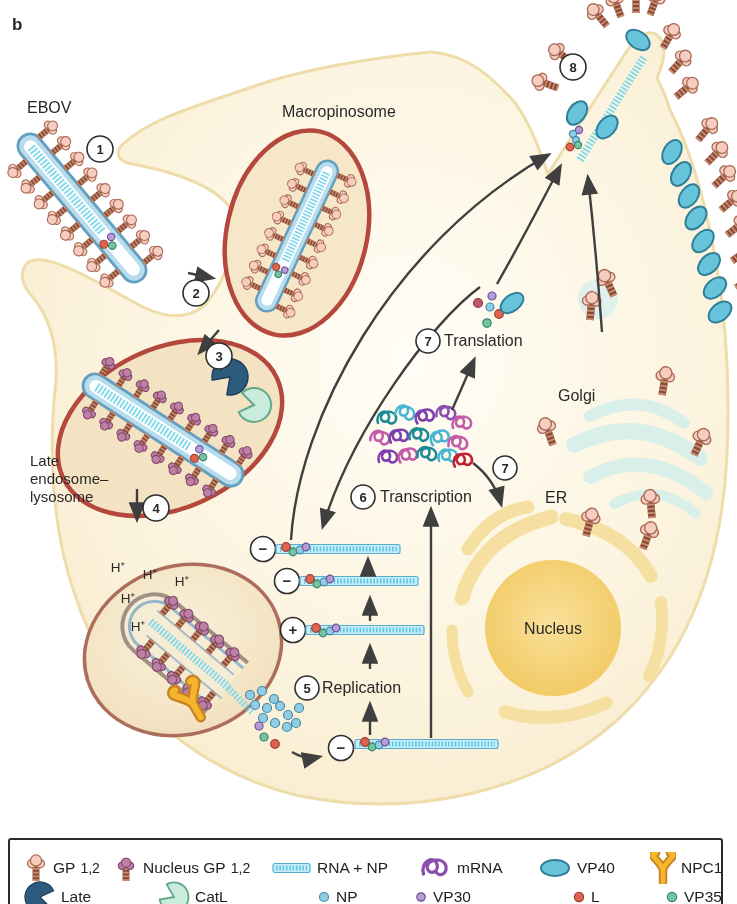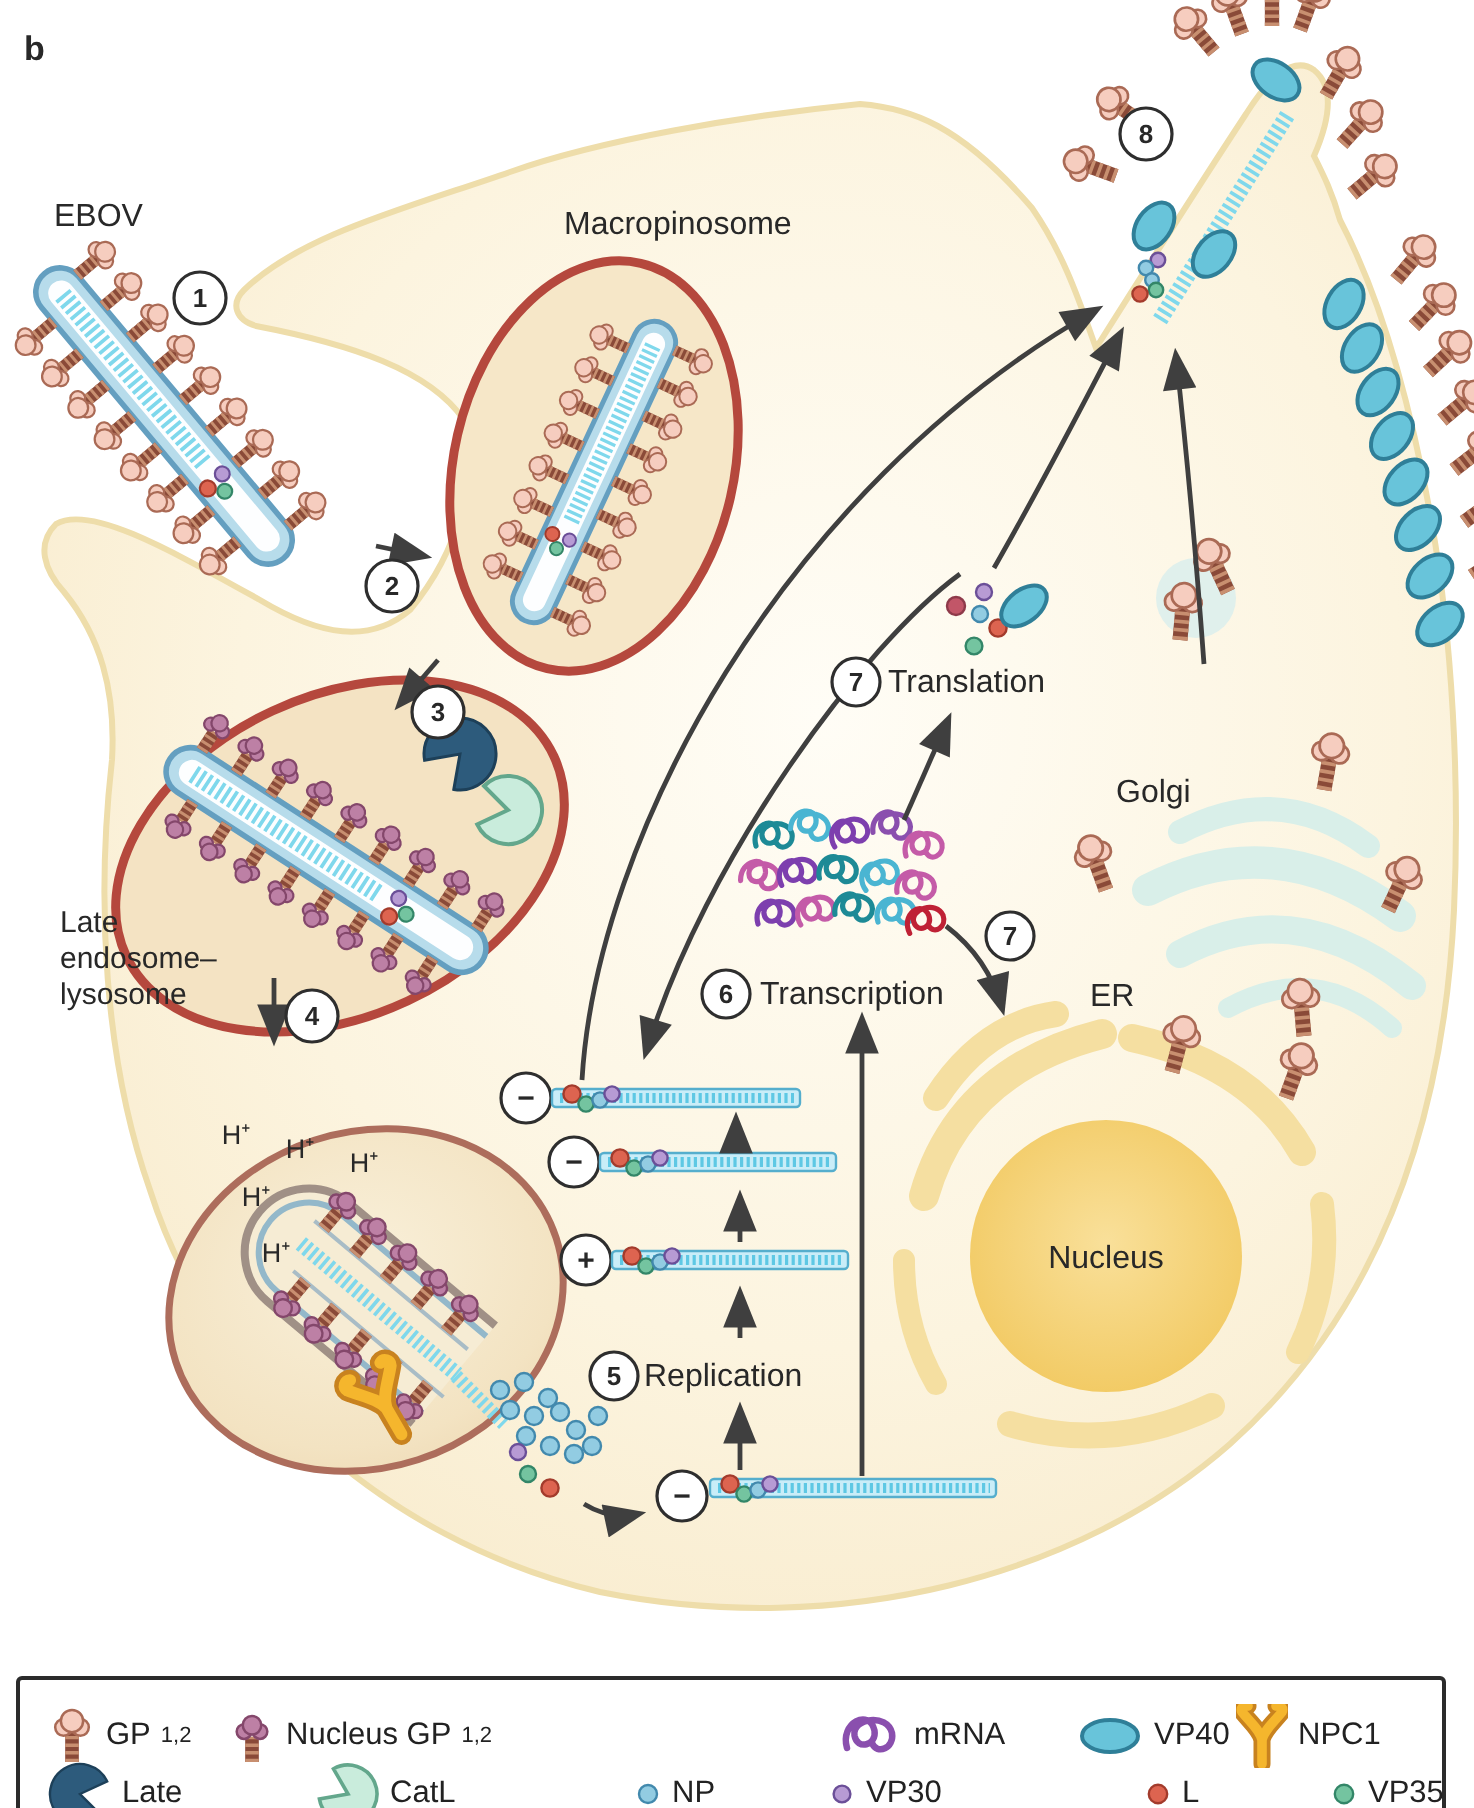--- a/index.html
+++ b/index.html
@@ -24,21 +24,21 @@
   .rna{fill:#c9edf8;stroke:#55aecd;stroke-width:1.2}
   .coil{stroke:#5ec8e4;stroke-width:5;stroke-dasharray:1.6 1.7;fill:none}
   .er{stroke:#f5dfa1;fill:none;stroke-linecap:round}
   .golgi{stroke:#d9efe9;fill:none;stroke-linecap:round}
   .sq{fill:none;stroke-width:2.6;stroke-linecap:round}
   
   #legend{position:absolute;left:8px;top:822px;width:711px;height:71px;
           border:2px solid #2b2b2b;border-radius:3px;background:#fff;margin-top:16px;}
   .litem{position:absolute;display:flex;align-items:center;gap:5px;height:30px;}
   .litem span{font-size:15.5px;color:#222;white-space:nowrap}
-  .litem sub{font-size:11px;color:#222}
+  .litem sub{font-size:14px;color:#222}
 </style>
 </head>
 <body>
 
 <div id="stage">
 <svg width="737" height="904" viewBox="0 0 737 904">
 <defs>
   <radialGradient id="cellG" cx="0.55" cy="0.42" r="0.75">
     <stop offset="0%" stop-color="#fffdf6"></stop>
           <stop offset="55%" stop-color="#fcf4df"></stop>
@@ -395,33 +395,40 @@
         <line x1="0" y1="0" x2="0" y2="-12" class="stem"></line>
             <line x1="0" y1="0" x2="0" y2="-12" class="stemstripe"></line>
         <circle cx="-3.8" cy="-14.5" r="3.5" class="chead"></circle>
             <circle cx="3.8" cy="-14.5" r="3.5" class="chead"></circle>
         <circle cx="0" cy="-17.5" r="4.4" class="chead"></circle>
       </g>
     </svg>
     <span>Nucleus GP</span>
         <sub>1,2</sub>
   </div>
+  <div class="litem" style="left:262px;top:13px">
+    <svg width="40" height="14">
+      <rect class="rna" x="1" y="2.5" width="37" height="9" rx="2"></rect>
+      <line class="coil" x1="4" y1="7" x2="35" y2="7"></line>
+    </svg>
+    <span>RNA + NP</span>
+  </div>
   <div class="litem" style="left:410px;top:13px">
     <svg width="32" height="28">
       <use href="#sq" class="sq" stroke="#8a4fae" transform="translate(16,15) scale(1.25)"></use>
     </svg>
     <span>mRNA</span>
   </div>
   <div class="litem" style="left:528px;top:13px">
     <svg width="34" height="20">
       <ellipse class="vp40" cx="17" cy="10" rx="14" ry="8"></ellipse>
     </svg>
     <span>VP40</span>
   </div>
-  <div class="litem" style="left:608px;top:13px">
+  <div class="litem" style="left:640px;top:13px">
     <svg width="26" height="32">
       <use href="#npc1" transform="translate(13,16) scale(1.0)"></use>
     </svg>
     <span>NPC1</span>
   </div>
 
   <div class="litem" style="left:14px;top:42px">
     <svg width="32" height="32">
       <path d="M16,16 L29.6,9.7 A15,15 0 1 0 26.6,26.6 Z" fill="#2d5b7c" stroke="#1d4059" stroke-width="1.2"></path>
     </svg>

